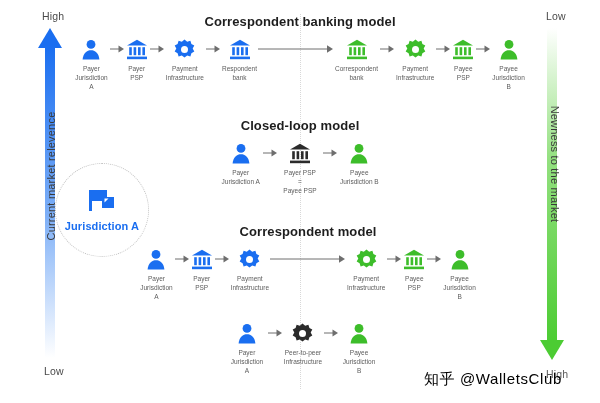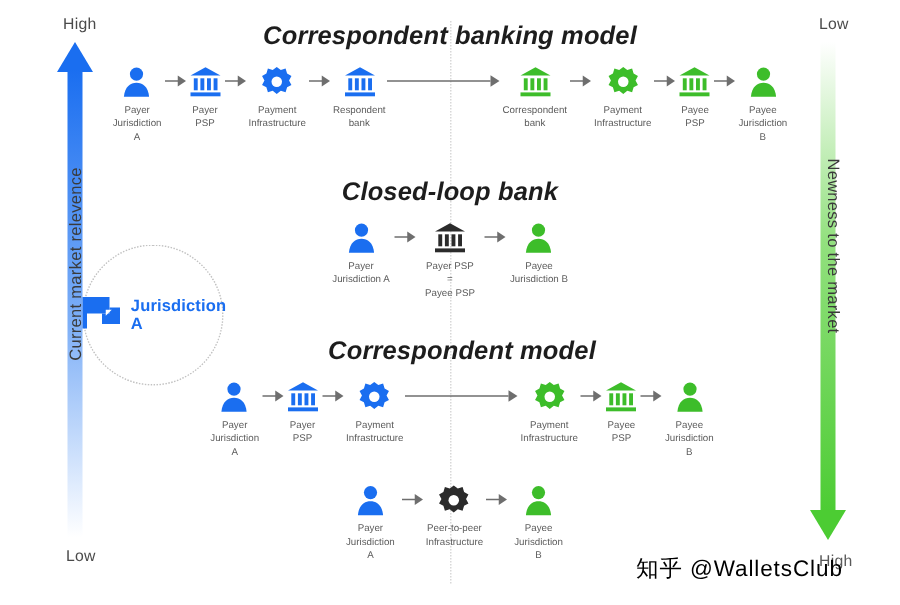--- a/index.html
+++ b/index.html
@@ -39,40 +39,40 @@
   #axis-right-title {
     left: 2px; top: 130px; width: 160px; text-align: center;
     transform: rotate(90deg); transform-origin: 50% 50%;
     margin-left: -62px;
   }
 
   
   .bubble {
     position: absolute; width: 94px; height: 94px;
     border: 1px dotted #c2c2c2; border-radius: 50%;
-    display: flex; flex-direction: row;
+    display: flex; flex-direction: column;
     align-items: center; justify-content: center; gap: 4px;
   }
   #bubble-a { left: 55px;  top: 163px; }
   #bubble-b { left: 487px; top: 163px; }
   .bubble-label { font-size: 11px; font-weight: bold; letter-spacing: .1px; }
   #bubble-a .bubble-label { color: #1a6ef0; }
   #bubble-b .bubble-label { color: #3dbd2a; }
 
   
   #mid-divider {
     position: absolute; left: 300px; top: 14px; width: 0;
     height: 375px; border-left: 1px dotted #d8d8d8;
   }
 
   
   .model { position: absolute; }
   .model-title {
-    font-size: 17px; font-weight: bold; color: #1d1d1d;
-    text-align: center; letter-spacing: .1px; margin-bottom: 9px; font-style: italic;
+    font-size: 13px; font-weight: bold; color: #1d1d1d;
+    text-align: center; letter-spacing: .1px; margin-bottom: 9px;
   }
   .flow { display: flex; align-items: flex-start; justify-content: center; }
 
   .node { display: flex; flex-direction: column; align-items: center; width: 56px; }
   .node .node-icon { height: 22px; display: flex; align-items: center; justify-content: center; }
   .node .node-label {
     margin-top: 5px; font-size: 6.5px; line-height: 1.35;
     color: #5c5c5c; text-align: center; white-space: pre-line;
   }
 
@@ -291,21 +291,21 @@
               <path d="M1.6 20.5 C2.2 13.8 6 11.2 10 11.2 C14 11.2 17.8 13.8 18.4 20.5 Z" fill="#3dbd2a"></path>
             </svg>
           </div>
           <div class="node-label">Payee
 Jurisdiction B</div>
         </div>
       </div>
   </div>
 
   <div class="model" id="model-closed">
-    <div class="model-title">Closed-loop bank</div>
+    <div class="model-title">Closed-loop model</div>
     <div class="flow">
         <div class="node">
           <div class="node-icon">
             <svg width="20" height="21" viewBox="0 0 20 21">
               <circle cx="10" cy="5.4" r="4.4" fill="#1a6ef0"></circle>
               <path d="M1.6 20.5 C2.2 13.8 6 11.2 10 11.2 C14 11.2 17.8 13.8 18.4 20.5 Z" fill="#1a6ef0"></path>
             </svg>
           </div>
           <div class="node-label">Payer
 Jurisdiction A</div>

